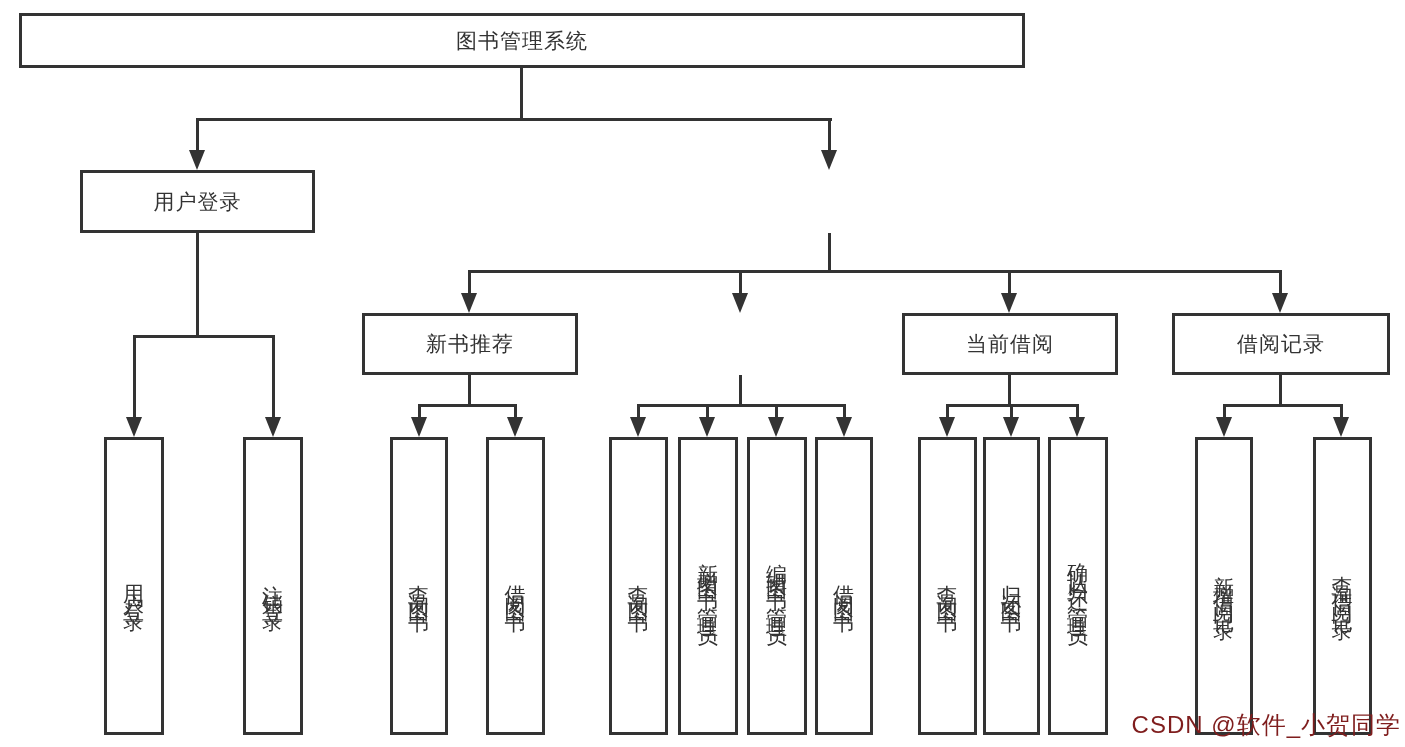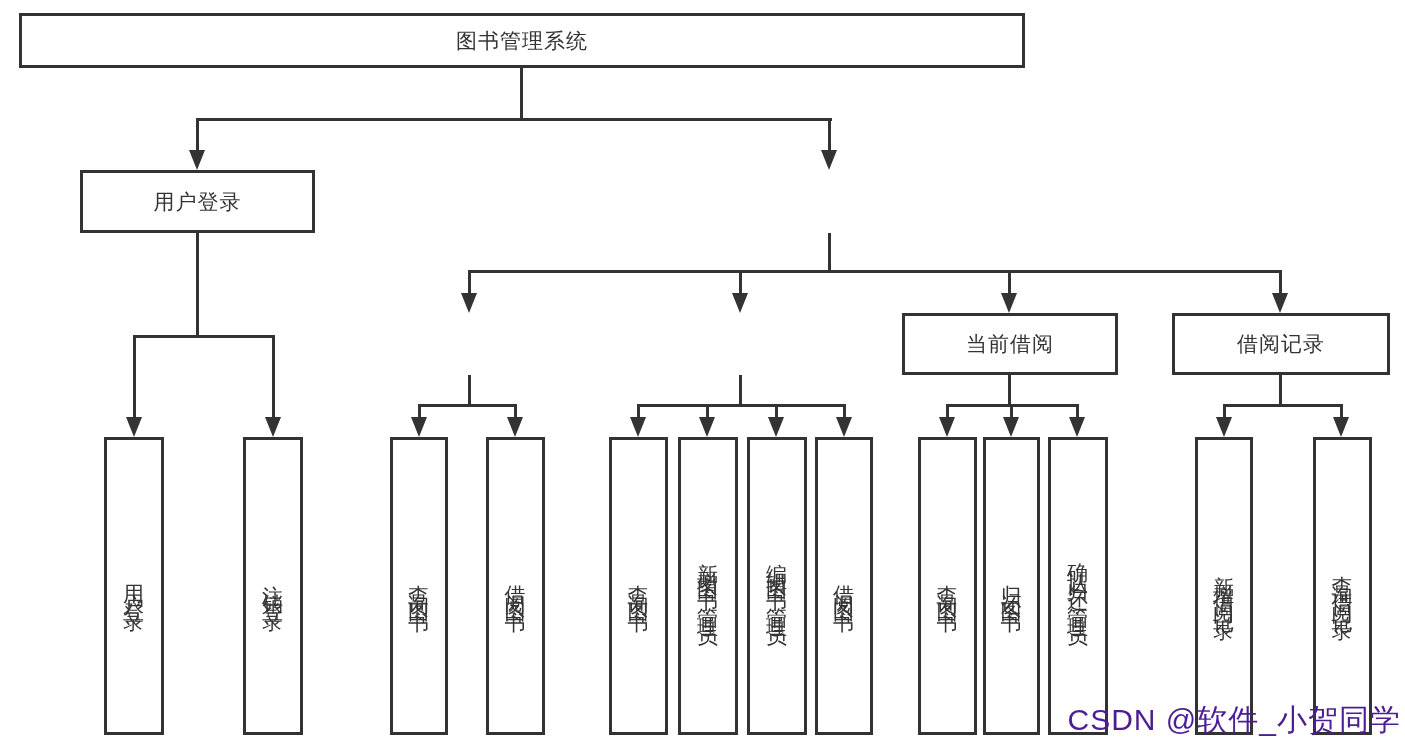--- a/index.html
+++ b/index.html
@@ -58,22 +58,22 @@
   #leaf-bb-borrow{left:815px;width:58px;}
   #leaf-cb-query{left:918px;width:59px;}
   #leaf-cb-return{left:983px;width:57px;}
   #leaf-cb-confirm{left:1048px;width:60px;}
   #leaf-br-add{left:1195px;width:58px;}
   #leaf-br-query{left:1313px;width:59px;}
   .watermark{
     position:absolute;
     right:4px;
     bottom:6px;
-    font-size:30px;
-    color:#4c1d95;
+    font-size:24px;
+    color:#7f1d1d;
     z-index:10;
     letter-spacing:1px;
   }
 </style>
 </head>
 <body>
 
 <div class="canvas">
 
   <div class="box" id="root">
@@ -102,20 +102,23 @@
   <div class="hl" style="left:468px;top:270px;width:814px;"></div>
   <div class="vl" style="left:468px;top:270px;height:25px;"></div>
   <div class="arr" style="left:461px;top:293px;"></div>
   <div class="vl" style="left:739px;top:270px;height:25px;"></div>
   <div class="arr" style="left:732px;top:293px;"></div>
   <div class="vl" style="left:1008px;top:270px;height:25px;"></div>
   <div class="arr" style="left:1001px;top:293px;"></div>
   <div class="vl" style="left:1279px;top:270px;height:25px;"></div>
   <div class="arr" style="left:1272px;top:293px;"></div>
 
+  <div class="box" id="new-book-rec">
+    <span>新书推荐</span>
+  </div>
   <div class="box" id="current-borrow">
     <span>当前借阅</span>
   </div>
   <div class="box" id="borrow-records">
     <span>借阅记录</span>
   </div>
 
   <div class="vl" style="left:468px;top:375px;height:32px;"></div>
   <div class="hl" style="left:418px;top:404px;width:99px;"></div>
   <div class="vl" style="left:418px;top:404px;height:15px;"></div>

